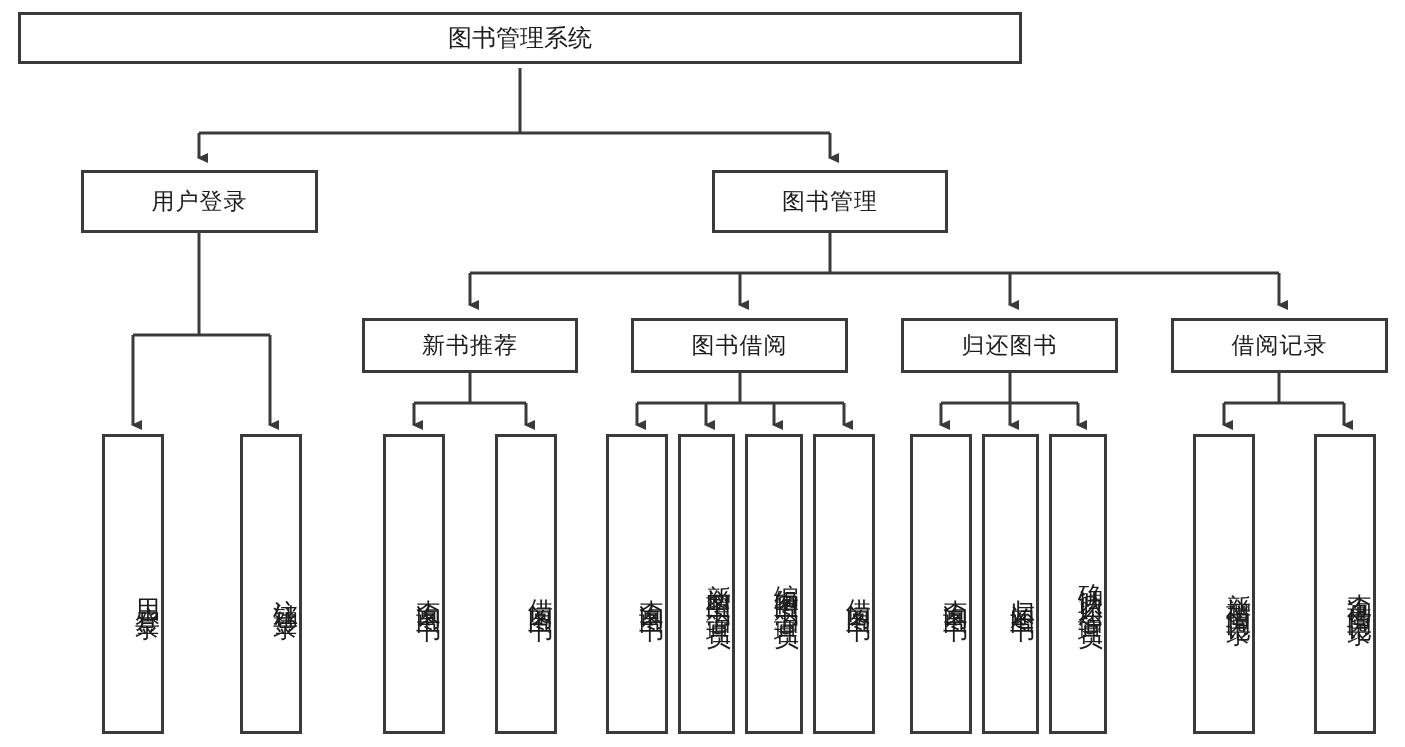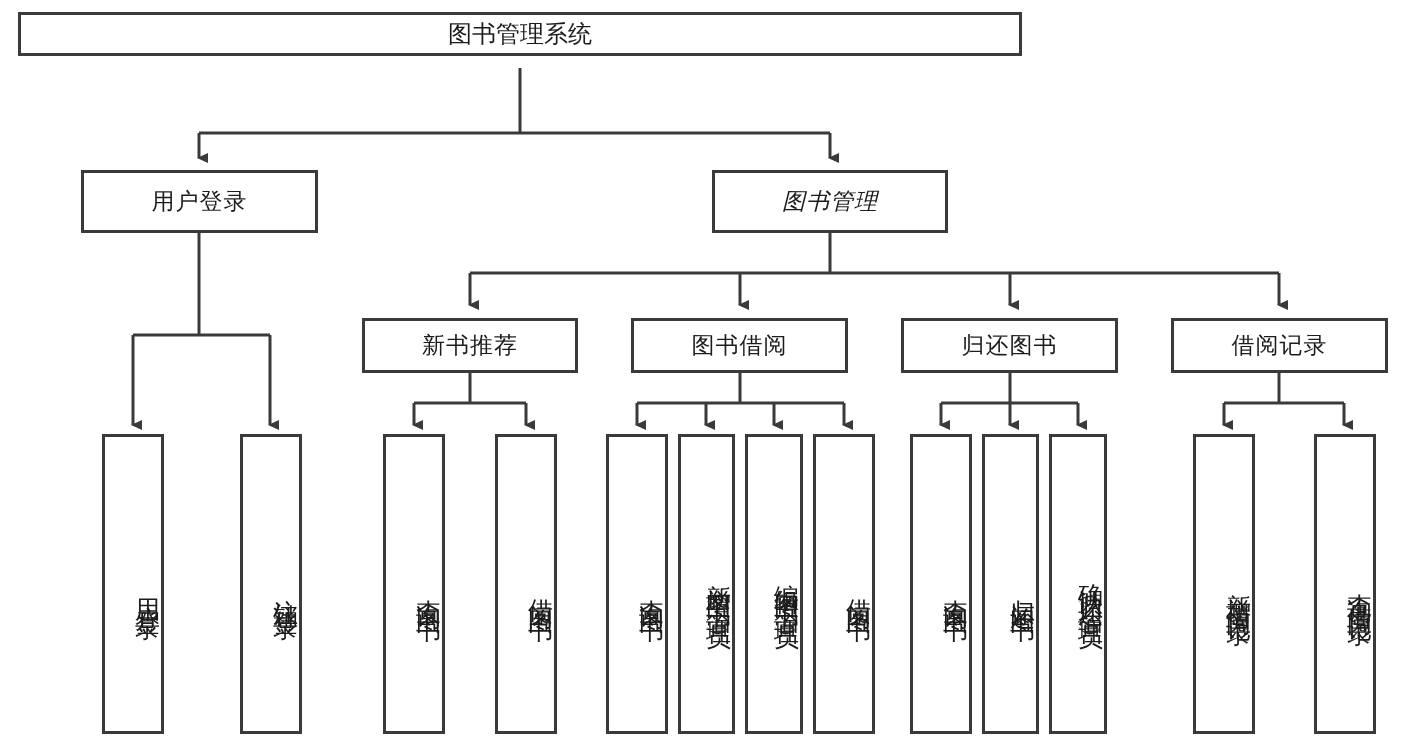--- a/index.html
+++ b/index.html
@@ -117,28 +117,28 @@
       <path d="M1010,403 L1010,425" marker-end="url(#arrow)"></path>
       <path d="M1078,403 L1078,425" marker-end="url(#arrow)"></path>
 
       <path d="M1279,373 L1279,403"></path>
       <path d="M1224,403 L1344,403"></path>
       <path d="M1224,403 L1224,425" marker-end="url(#arrow)"></path>
       <path d="M1344,403 L1344,425" marker-end="url(#arrow)"></path>
     </g>
   </svg>
 
-  <div class="node root" style="left:18px; top:12px; width:1004px; height:44px;">
+  <div class="node root" style="left:18px; top:12px; width:1004px; height:52px;">
     <span>图书管理系统</span>
   </div>
 
   <div class="node horiz" style="left:81px; top:170px; width:237px; height:63px;">
     <span>用户登录</span>
   </div>
-  <div class="node horiz" style="left:712px; top:170px; width:236px; height:63px;font-style:italic;">
+  <div class="node horiz" style="left:712px; top:170px; width:236px; height:63px;">
     <span>图书管理</span>
   </div>
 
   <div class="node horiz" style="left:631px; top:318px; width:217px; height:55px;">
     <span>图书借阅</span>
   </div>
   <div class="node horiz" style="left:362px; top:318px; width:216px; height:55px;">
     <span>新书推荐</span>
   </div>
   <div class="node horiz" style="left:901px; top:318px; width:217px; height:55px;">

